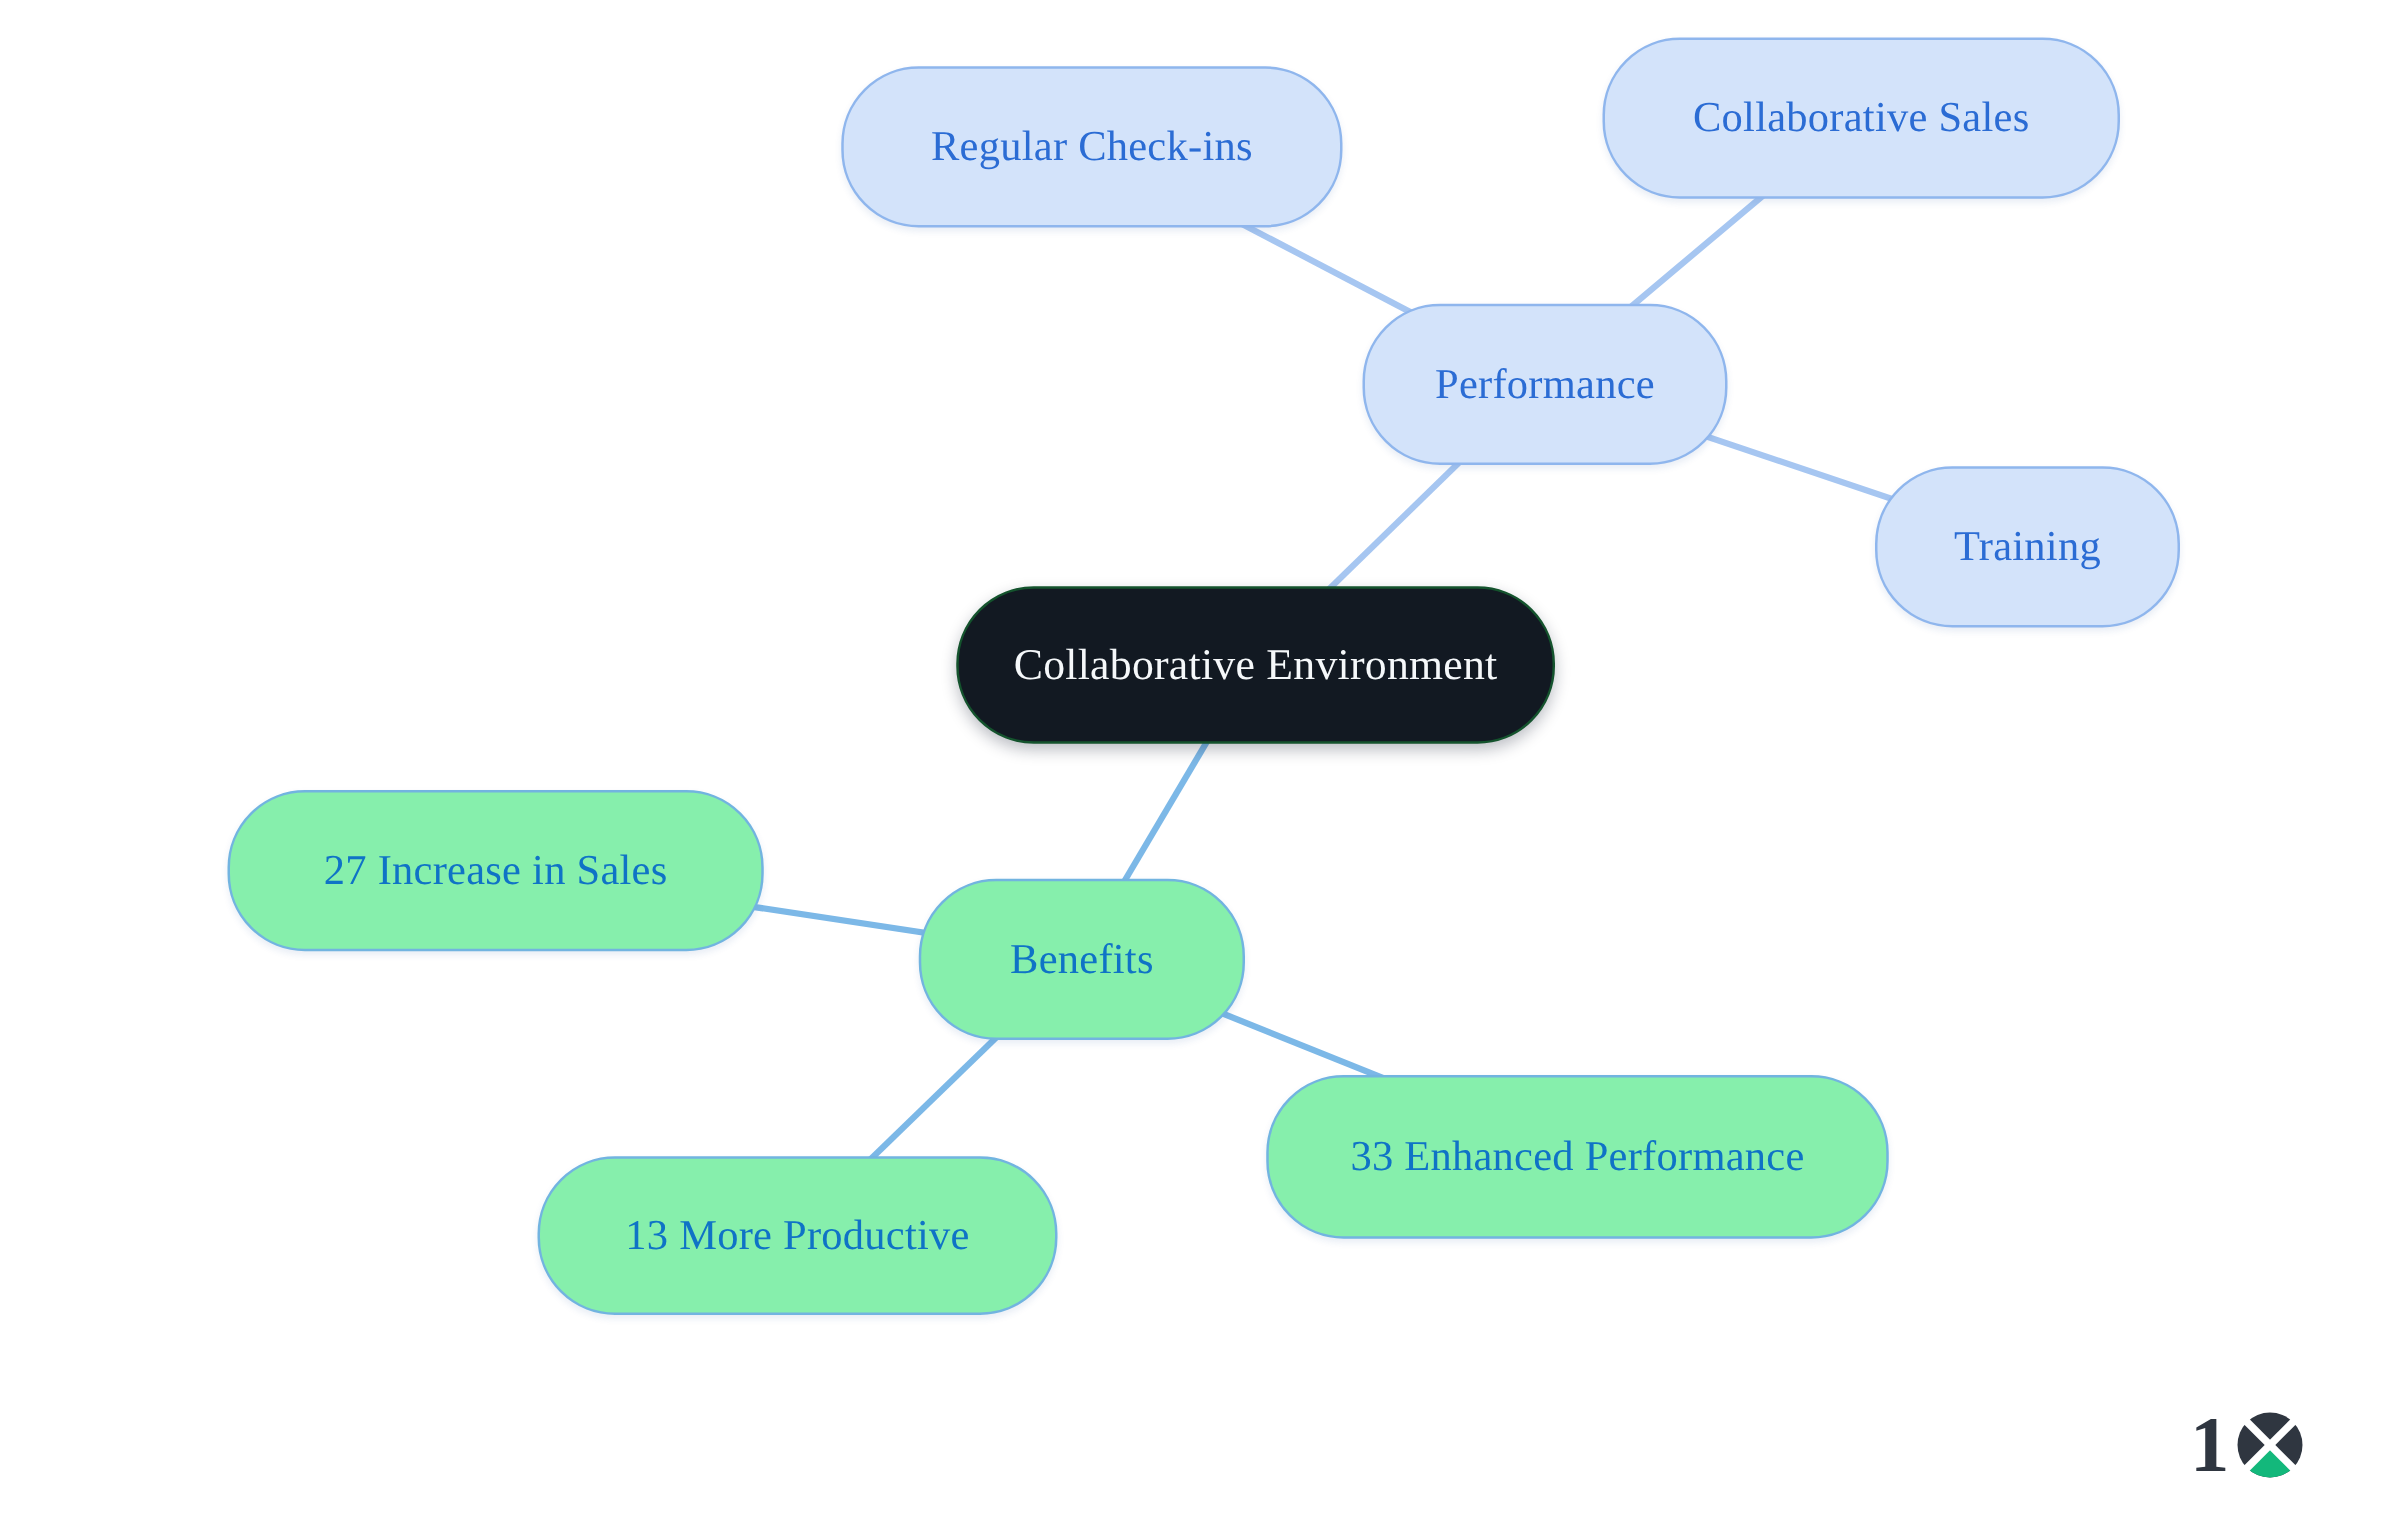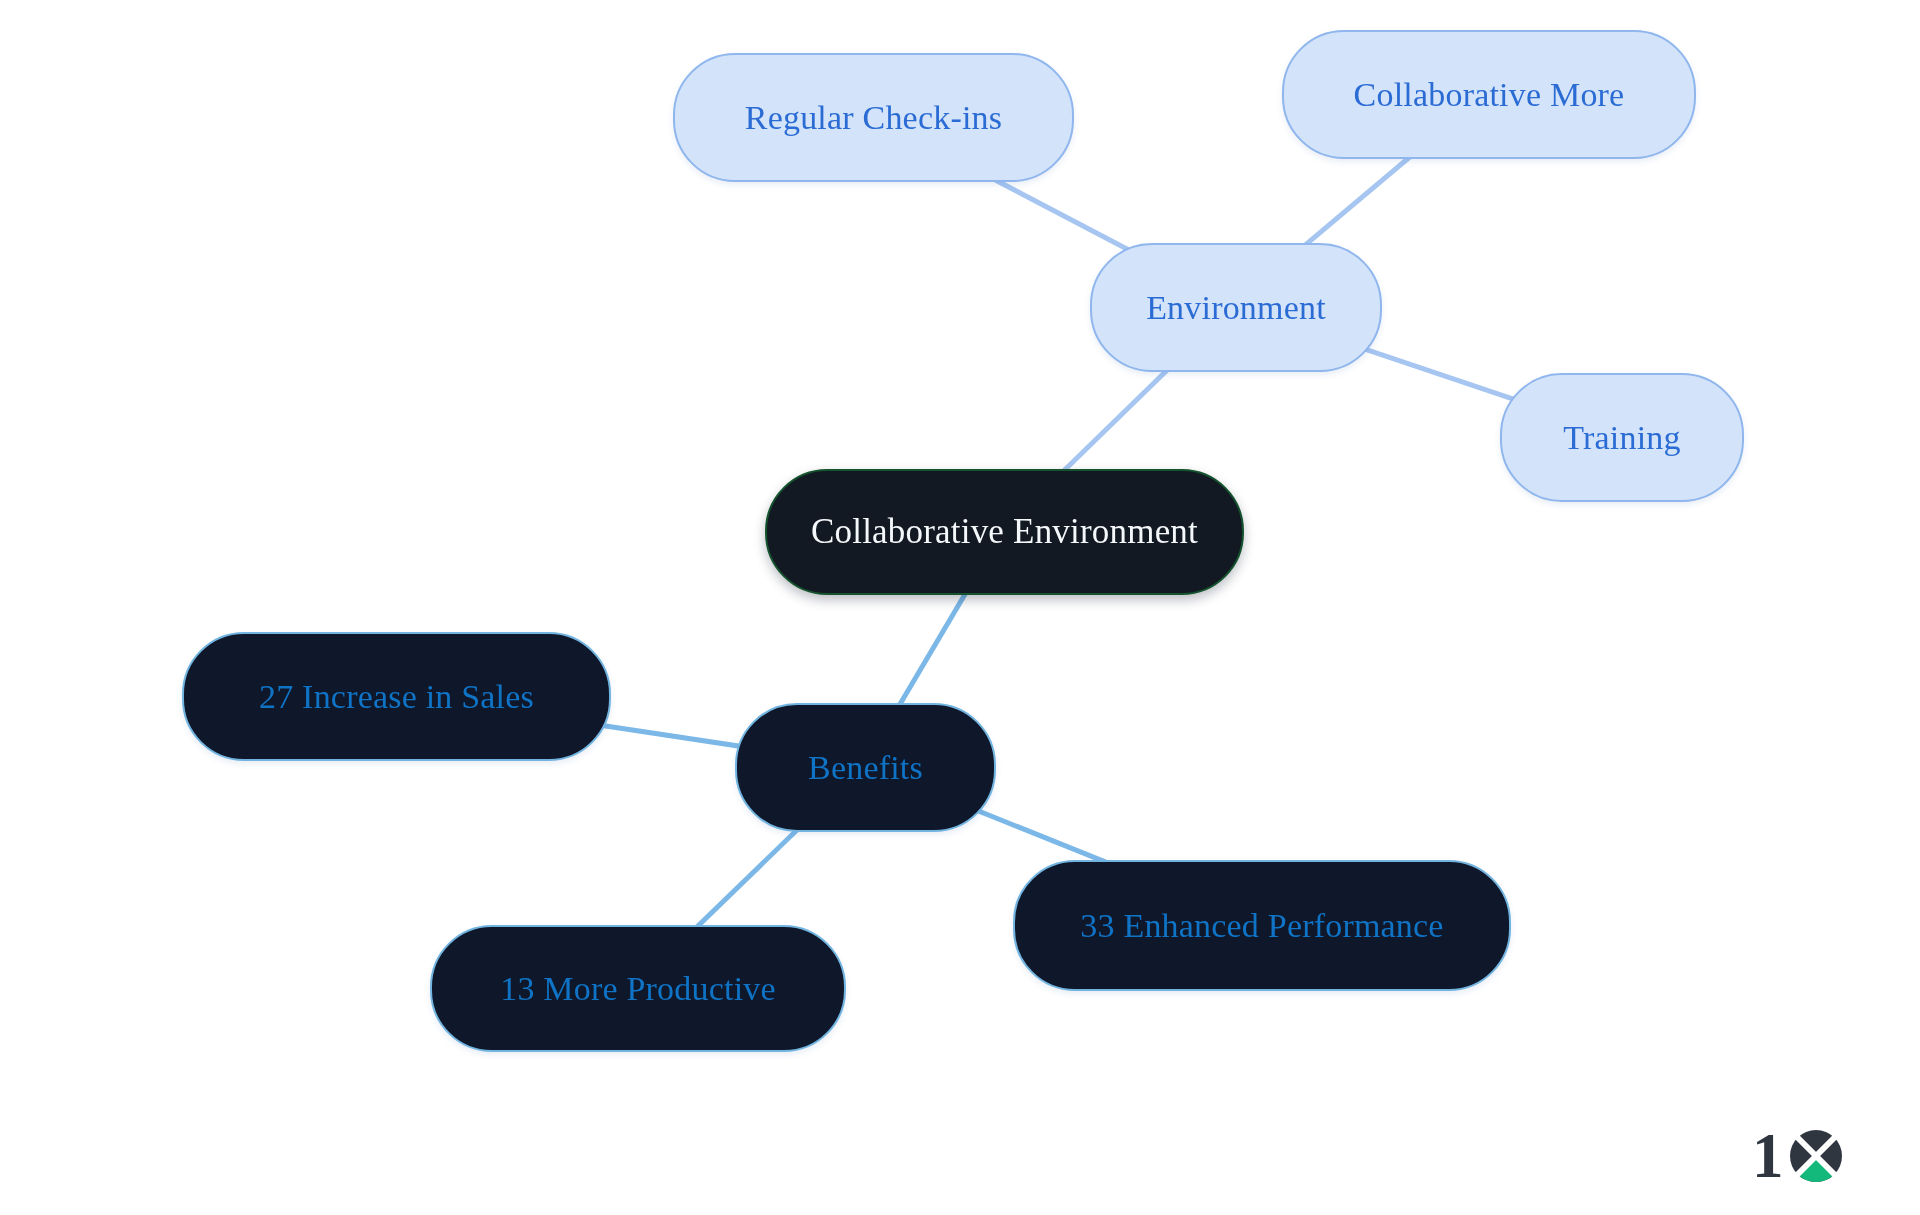--- a/index.html
+++ b/index.html
@@ -9,21 +9,21 @@
   }
   svg.edges{position:absolute;left:0;top:0;width:1920px;height:1215px;}
   .edge-a{stroke:#a6c6f1;stroke-width:5;}
   .edge-b{stroke:#7cb8e7;stroke-width:5;}
   .node{
     position:absolute;display:flex;align-items:center;justify-content:center;
     border-radius:62px;font-size:34px;letter-spacing:.2px;white-space:nowrap;
     box-shadow:0 3px 6px rgba(30,80,160,.10);
   }
   .branch-a{background:#d3e3fa;border:2px solid #8fb6ed;color:#2b6cd4;}
-  .branch-b{background:#0f172a;border:2px solid #72b4e0;color:#0f73c6;}
+  .branch-b{background:#86efac;border:2px solid #72b4e0;color:#0f73c6;}
   .root-node{
     background:#121922;border:2px solid #14532d;color:#f5f8fa;font-size:35px;
     box-shadow:0 5px 12px rgba(15,23,42,.28);
   }
   
   .n-regular      {left:673px; top:53px;  width:397px;height:125px;}
   .n-collab-tools {left:1282px;top:30px;  width:410px;height:125px;}
   .n-strategies   {left:1090px;top:243px; width:288px;height:125px;}
   .n-training     {left:1500px;top:373px; width:240px;height:125px;}
   .n-root         {left:765px; top:469px; width:475px;height:122px;}
@@ -52,25 +52,25 @@
     <line class="edge-b" x1="864" y1="765" x2="394" y2="694"></line>
     <line class="edge-b" x1="864" y1="765" x2="636" y2="986"></line>
     <line class="edge-b" x1="864" y1="765" x2="1260" y2="924"></line>
   </svg>
 
   <div class="node branch-a n-regular">
     <span>Regular Check-ins</span>
   </div>
 
   <div class="node branch-a n-collab-tools">
-    <span>Collaborative More</span>
+    <span>Collaborative Sales</span>
   </div>
 
   <div class="node branch-a n-strategies">
-    <span>Environment</span>
+    <span>Performance</span>
   </div>
 
   <div class="node branch-a n-training">
     <span>Training</span>
   </div>
 
   <div class="node root-node n-root">
     <span>Collaborative Environment</span>
   </div>
 

